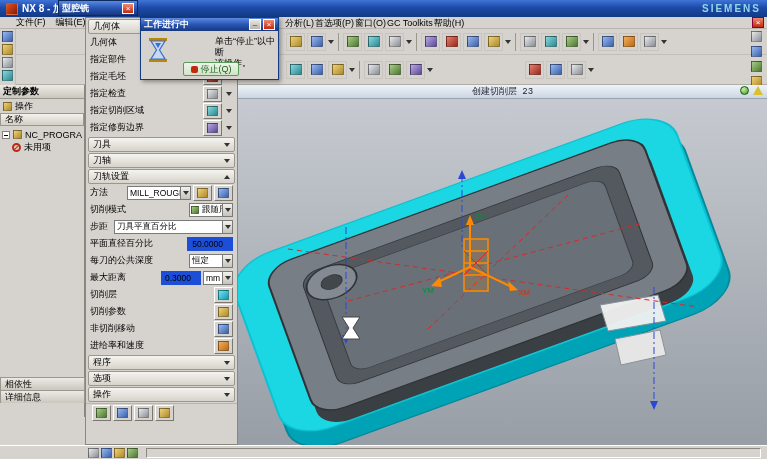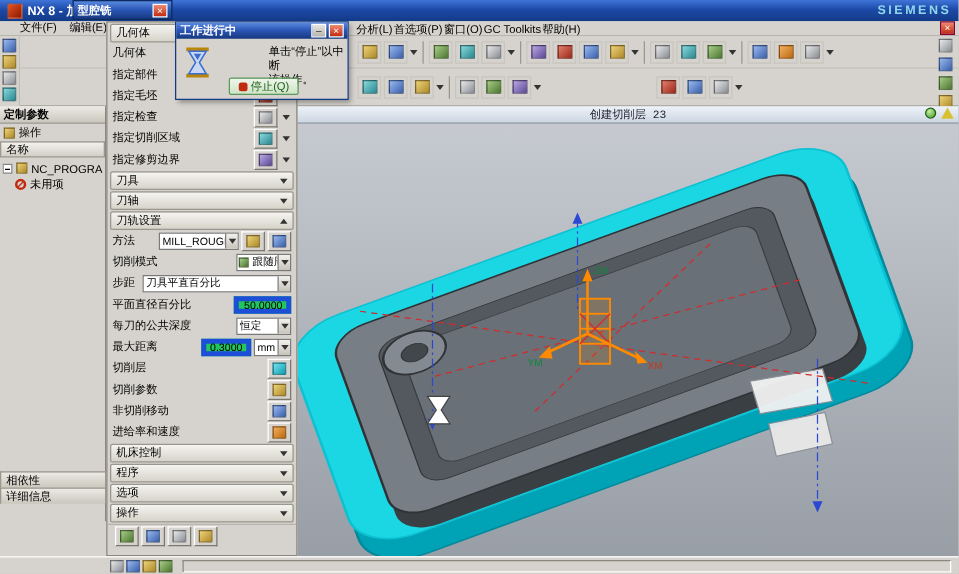--- a/index.html
+++ b/index.html
@@ -84,21 +84,21 @@
   .dsec { height:15px; flex:0 0 auto; display:flex; align-items:center; padding:0 4px; margin:1px 2px 0 2px;
     background:linear-gradient(180deg,#f5f4ef,#d6d3ca); border:1px solid #9a978e; border-radius:2px; font-size:9px; }
   .dsec .sp { flex:1; }
   .drow { height:17px; flex:0 0 auto; display:flex; align-items:center; gap:2px; padding:0 4px; font-size:9px; }
   .dlabel { white-space:nowrap; overflow:hidden; }
   .sp { flex:1; }
   .dd { height:14px; background:#fff; border:1px solid #7a7a7a; display:flex; align-items:center; overflow:hidden; }
   .dd .dd-val { flex:1; padding:0 2px; font-size:8.5px; white-space:nowrap; overflow:hidden; }
   .dd .dd-btn { width:10px; height:100%; background:linear-gradient(180deg,#f2f1ec,#c6c3ba); border-left:1px solid #7a7a7a;
     display:flex; align-items:center; justify-content:center; flex:0 0 auto; }
-  .vfield { height:14px; background:#22c55e; border:4px solid #1d4ed8; display:flex; align-items:center;
+  .vfield { height:14px; background:#22c55e; border:7px solid #1d4ed8; display:flex; align-items:center;
     justify-content:flex-end; padding:0 3px; font-size:8.5px; }
   .ibtn { width:19px; height:16px; flex:0 0 auto; background:#d6d3ce; border:1px solid;
     border-color:#fff #7a776e #7a776e #fff; display:flex; align-items:center; justify-content:center; }
   .ibtn .gq { width:11px; height:10px; }
   .caretcell { width:9px; height:16px; display:flex; align-items:center; justify-content:center; flex:0 0 auto; }
   .actionrow { height:18px; flex:0 0 auto; display:flex; align-items:center; gap:2px; padding:0 6px;
     border-top:1px solid #b8b5ae; margin-top:1px; }
 
   
   .progress { position:absolute; left:140px; top:17px; width:139px; height:63px; z-index:6;
@@ -471,25 +471,20 @@
       <span class="ibtn">
           <span class="gq bg-blue"></span>
         </span>
     </div>
     <div class="drow">
       <span class="dlabel">进给率和速度</span>
         <span class="sp"></span>
       <span class="ibtn">
           <span class="gq bg-orange"></span>
         </span>
-    </div>
-    <div class="dsec">
-      <span>机床控制</span>
-        <span class="sp"></span>
-      <span class="tri-d"></span>
     </div>
     <div class="dsec">
       <span>程序</span>
         <span class="sp"></span>
       <span class="tri-d"></span>
     </div>
     <div class="dsec">
       <span>选项</span>
         <span class="sp"></span>
       <span class="tri-d"></span>

